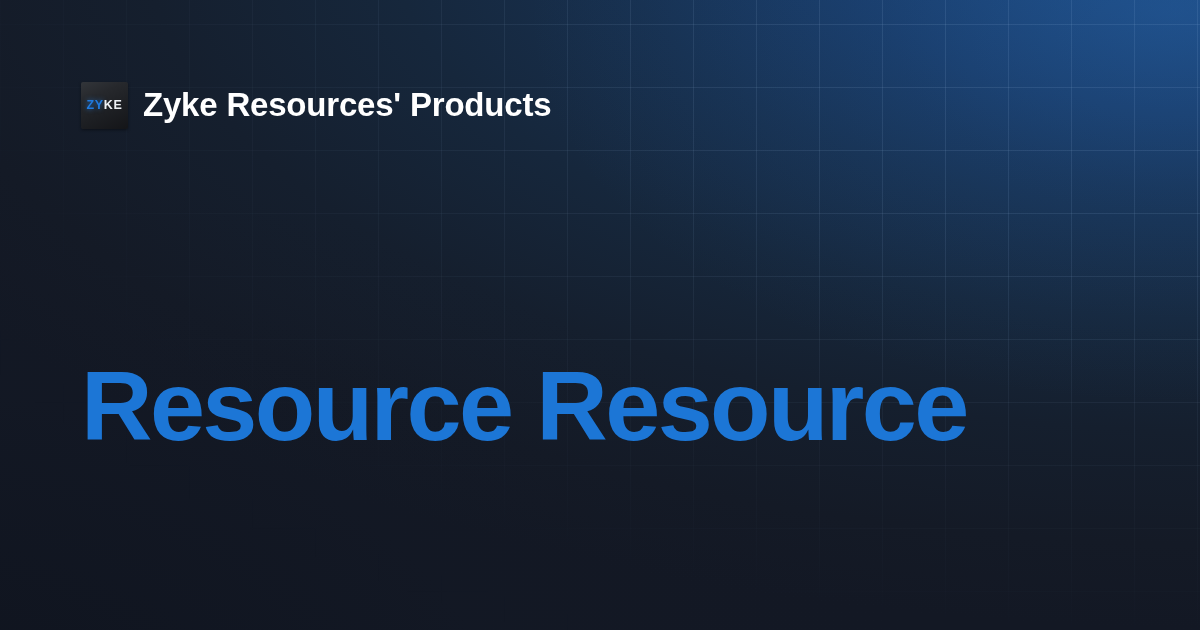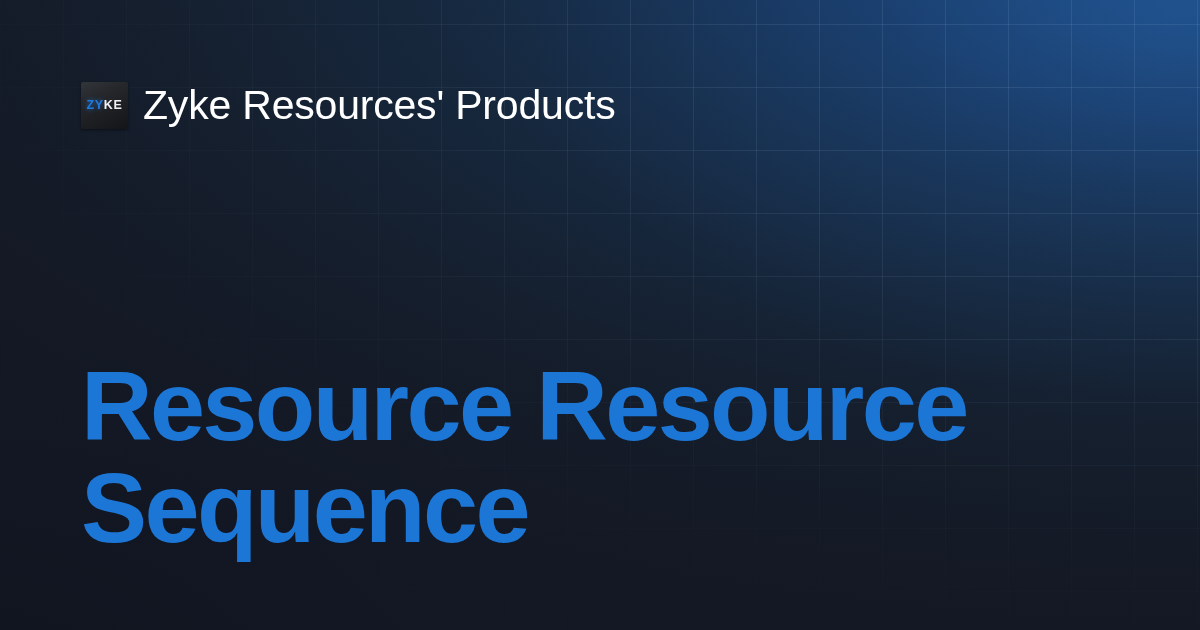--- a/index.html
+++ b/index.html
@@ -131,22 +131,22 @@
   }
   .brand-logo-mark .zy {
     color:#1f7ae0;
     text-shadow:0 0 5px rgba(38,126,226,0.75);
   }
   .brand-logo-mark .ke {
     color:#eef1f5;
   }
 
   .brand-title {
-    font-size:41px;
-    font-weight:400;
+    font-size:33px;
+    font-weight:700;
     color:#ffffff;
     letter-spacing:-0.2px;
     line-height:1.1;
     white-space:nowrap;
   }
 
   
   .headline {
     position:absolute;
     left:81px;
@@ -178,17 +178,16 @@
 
     <div class="brand-row">
       <div class="brand-logo">
         <span class="brand-logo-mark"><span class="zy">ZY</span><span class="ke">KE</span></span>
       </div>
       <div class="brand-title">Zyke Resources' Products</div>
     </div>
 
     <div class="headline">
       <span class="headline-line">Resource Resource</span>
-      <span class="headline-line">Sequence</span>
     </div>
 
   </div>
 </div>
 
 </body></html>

